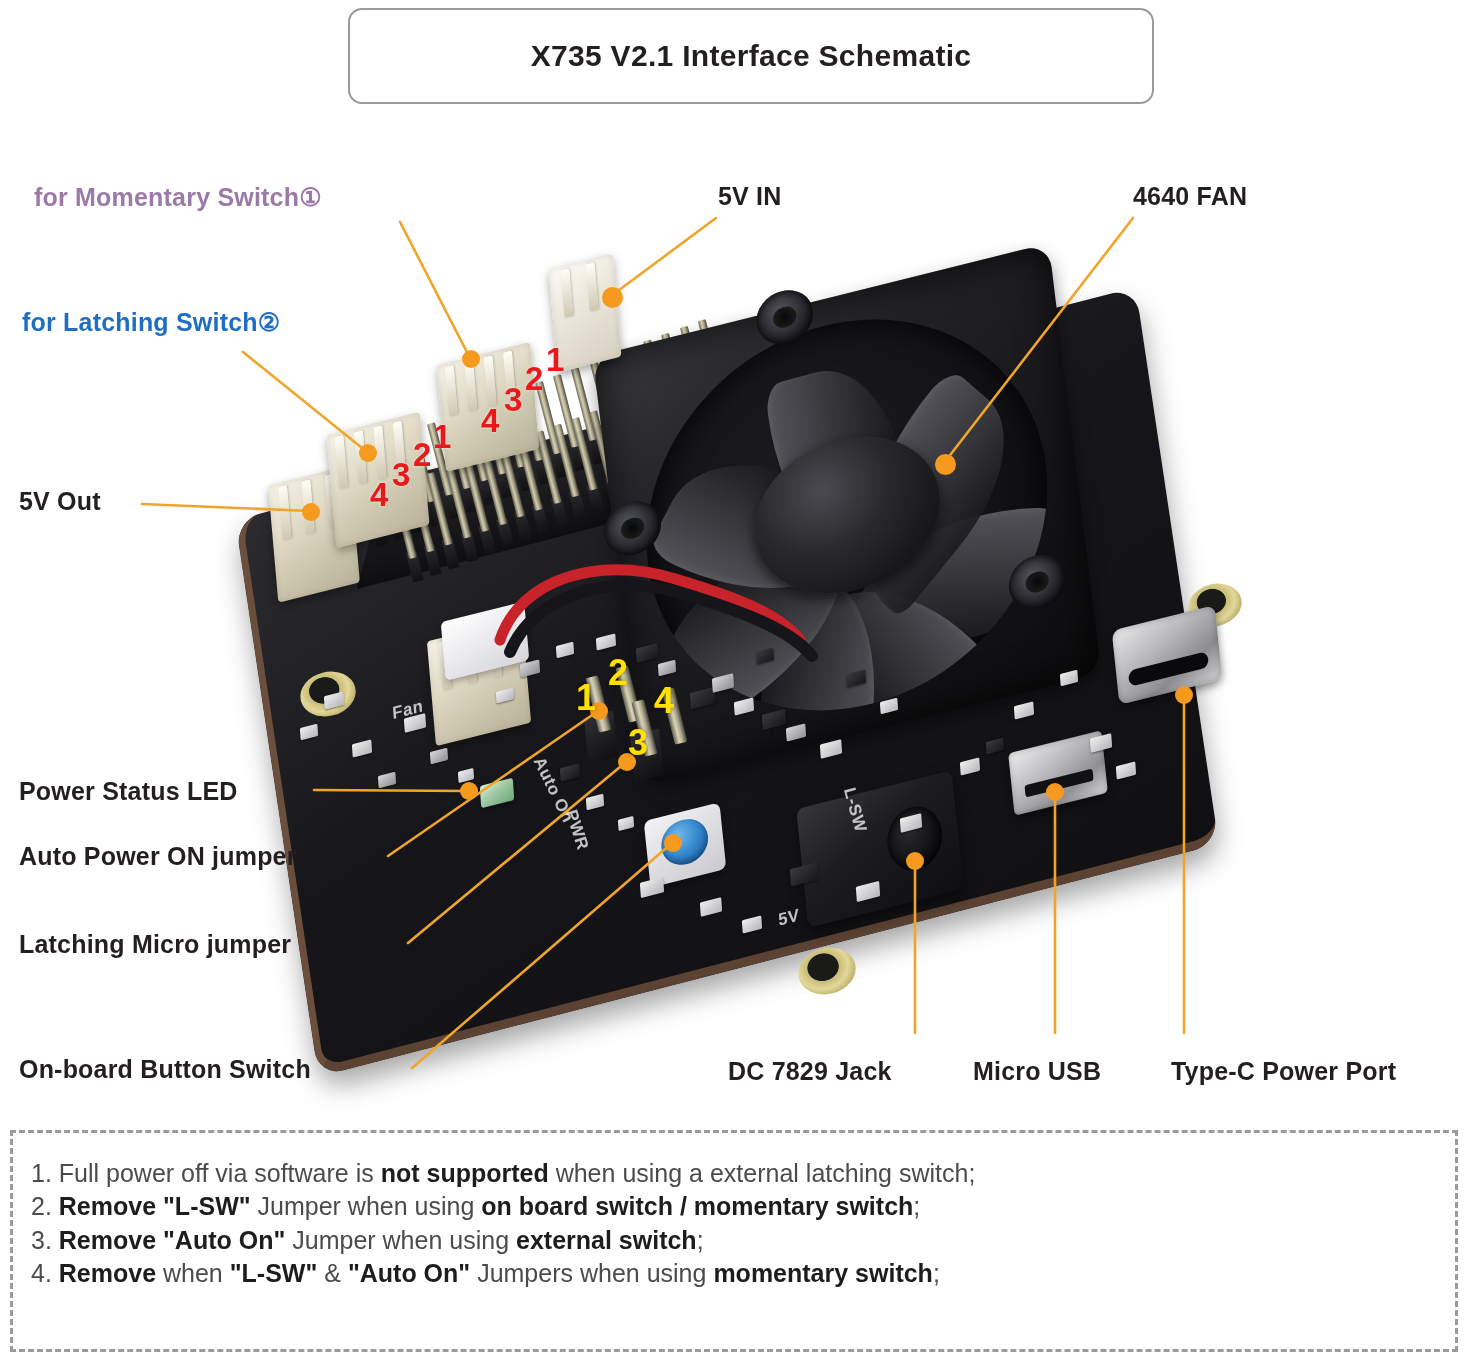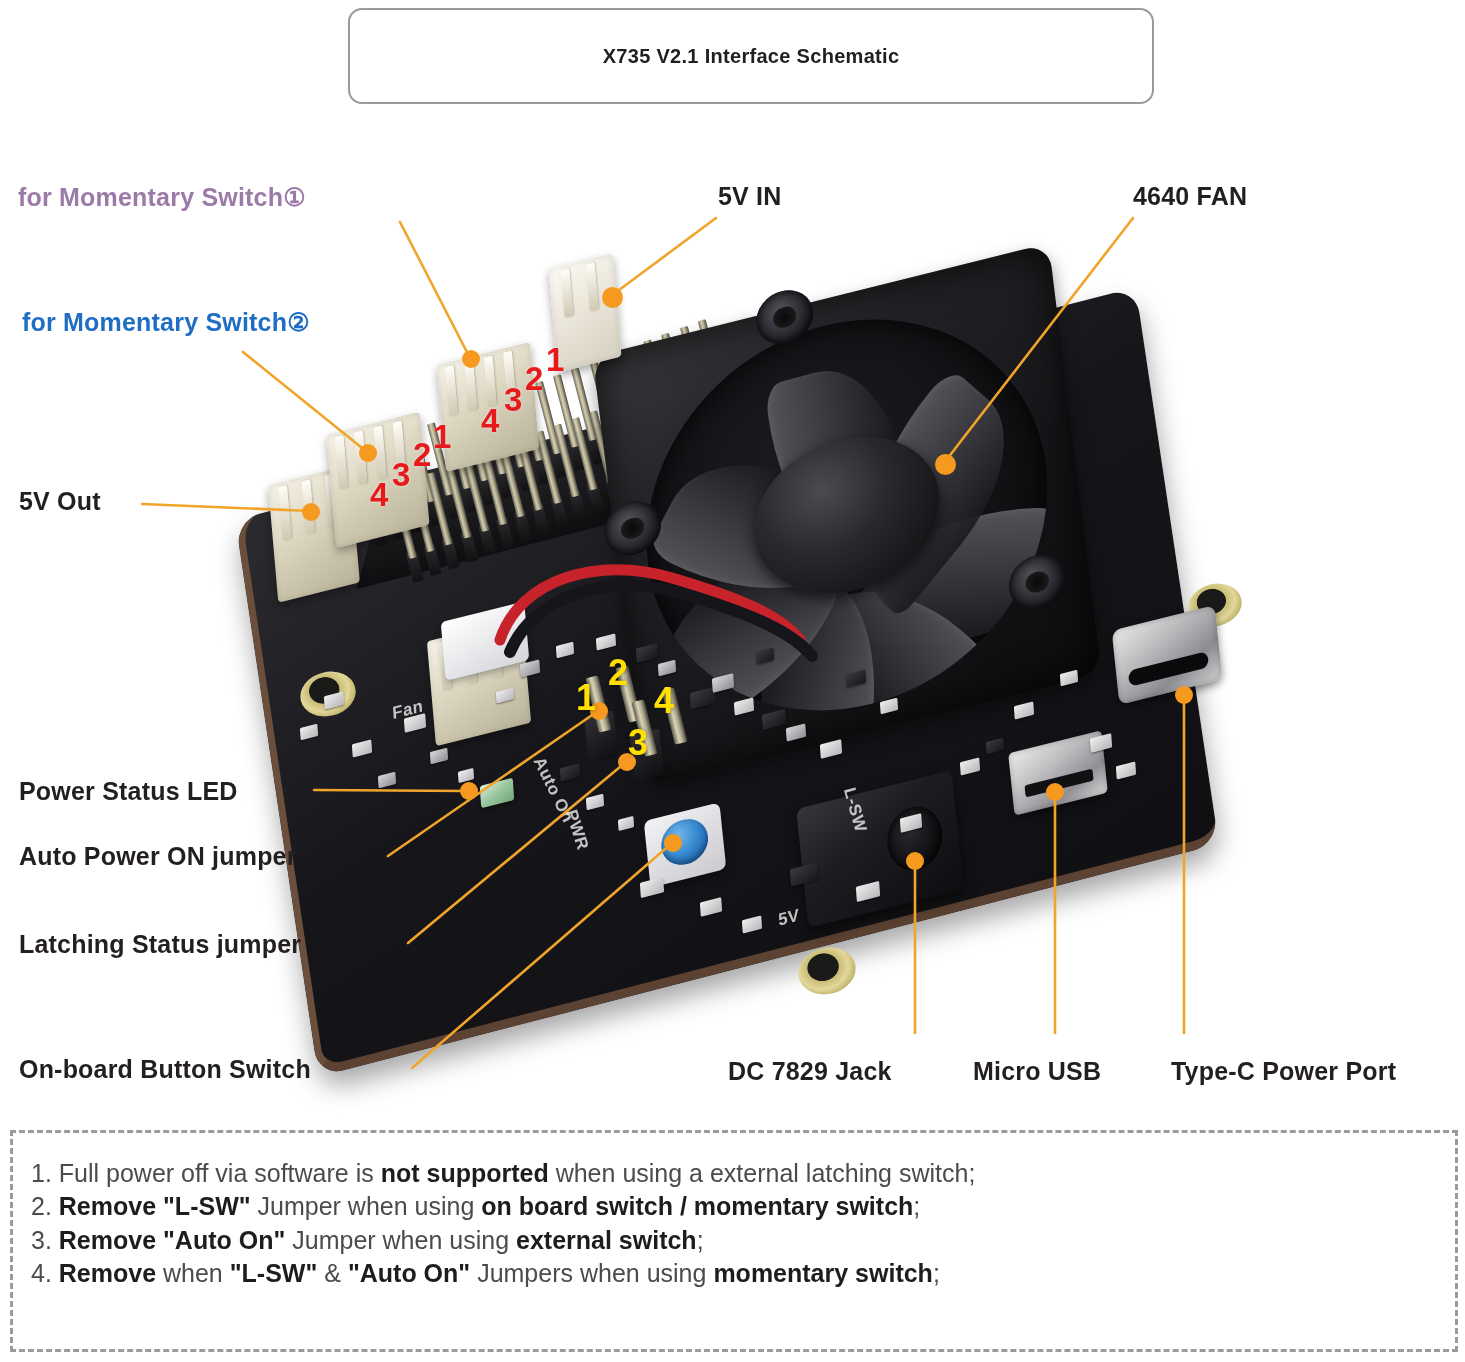--- a/index.html
+++ b/index.html
@@ -15,21 +15,21 @@
   .title-box {
     position: absolute;
     left: 348px; top: 8px;
     width: 806px; height: 96px;
     border: 2px solid #9a9a9a;
     border-radius: 14px;
     background: #fff;
     display: flex; align-items: center; justify-content: center;
   }
   .title-text {
-    font-size: 20px; font-weight: bold; color: #231f20;
+    font-size: 30px; font-weight: bold; color: #231f20;
     letter-spacing: 0.3px;
   }
 
   
   .lbl {
     position: absolute;
     font-size: 25px;
     font-weight: bold;
     color: #231f20;
     white-space: nowrap;
@@ -640,28 +640,28 @@
 <div class="pinnum" style="left:370px; top:478px;">4</div>
 <div class="pinnum" style="left:392px; top:458px;">3</div>
 <div class="pinnum" style="left:413px; top:438px;">2</div>
 <div class="pinnum" style="left:433px; top:420px;">1</div>
 
 <div class="pinnum yellow" style="left:576px; top:680px;">1</div>
 <div class="pinnum yellow" style="left:608px; top:655px;">2</div>
 <div class="pinnum yellow" style="left:628px; top:725px;">3</div>
 <div class="pinnum yellow" style="left:654px; top:683px;">4</div>
 
-<div class="lbl mauve" style="left:18px;  top:183px;text-align:right;">for Momentary Switch①</div>
-<div class="lbl blue" style="left:22px;  top:308px;">for Momentary Switch②</div>
+<div class="lbl mauve" style="left:34px;  top:183px;text-align:right;">for Momentary Switch①</div>
+<div class="lbl blue" style="left:22px;  top:308px;">for Latching Switch②</div>
 <div class="lbl" style="left:19px;  top:487px;">5V Out</div>
 <div class="lbl" style="left:718px; top:182px;">5V IN</div>
 <div class="lbl" style="left:1133px; top:182px;">4640 FAN</div>
 <div class="lbl" style="left:19px;  top:777px;">Power Status LED</div>
 <div class="lbl" style="left:19px;  top:842px;text-align:center;">Auto Power ON jumper</div>
-<div class="lbl" style="left:19px;  top:930px;">Latching Status jumper</div>
+<div class="lbl" style="left:19px;  top:930px;">Latching Micro jumper</div>
 <div class="lbl" style="left:19px;  top:1055px;">On-board Button Switch</div>
 <div class="lbl" style="left:728px; top:1057px;">DC 7829 Jack</div>
 <div class="lbl" style="left:973px; top:1057px;">Micro USB</div>
 <div class="lbl" style="left:1171px; top:1057px;">Type-C Power Port</div>
 
 <div class="notes">
   <div id="notes-list">
       <div class="note-line"><span>1. </span><span>Full power off via software is </span><b>not supported</b><span> when using a external latching switch;</span></div>
       <div class="note-line"><span>2. </span><b>Remove "L-SW"</b><span> Jumper when using </span><b>on board switch / momentary switch</b><span>;</span></div>
       <div class="note-line"><span>3. </span><b>Remove "Auto On"</b><span> Jumper when using </span><b>external switch</b><span>;</span></div>

